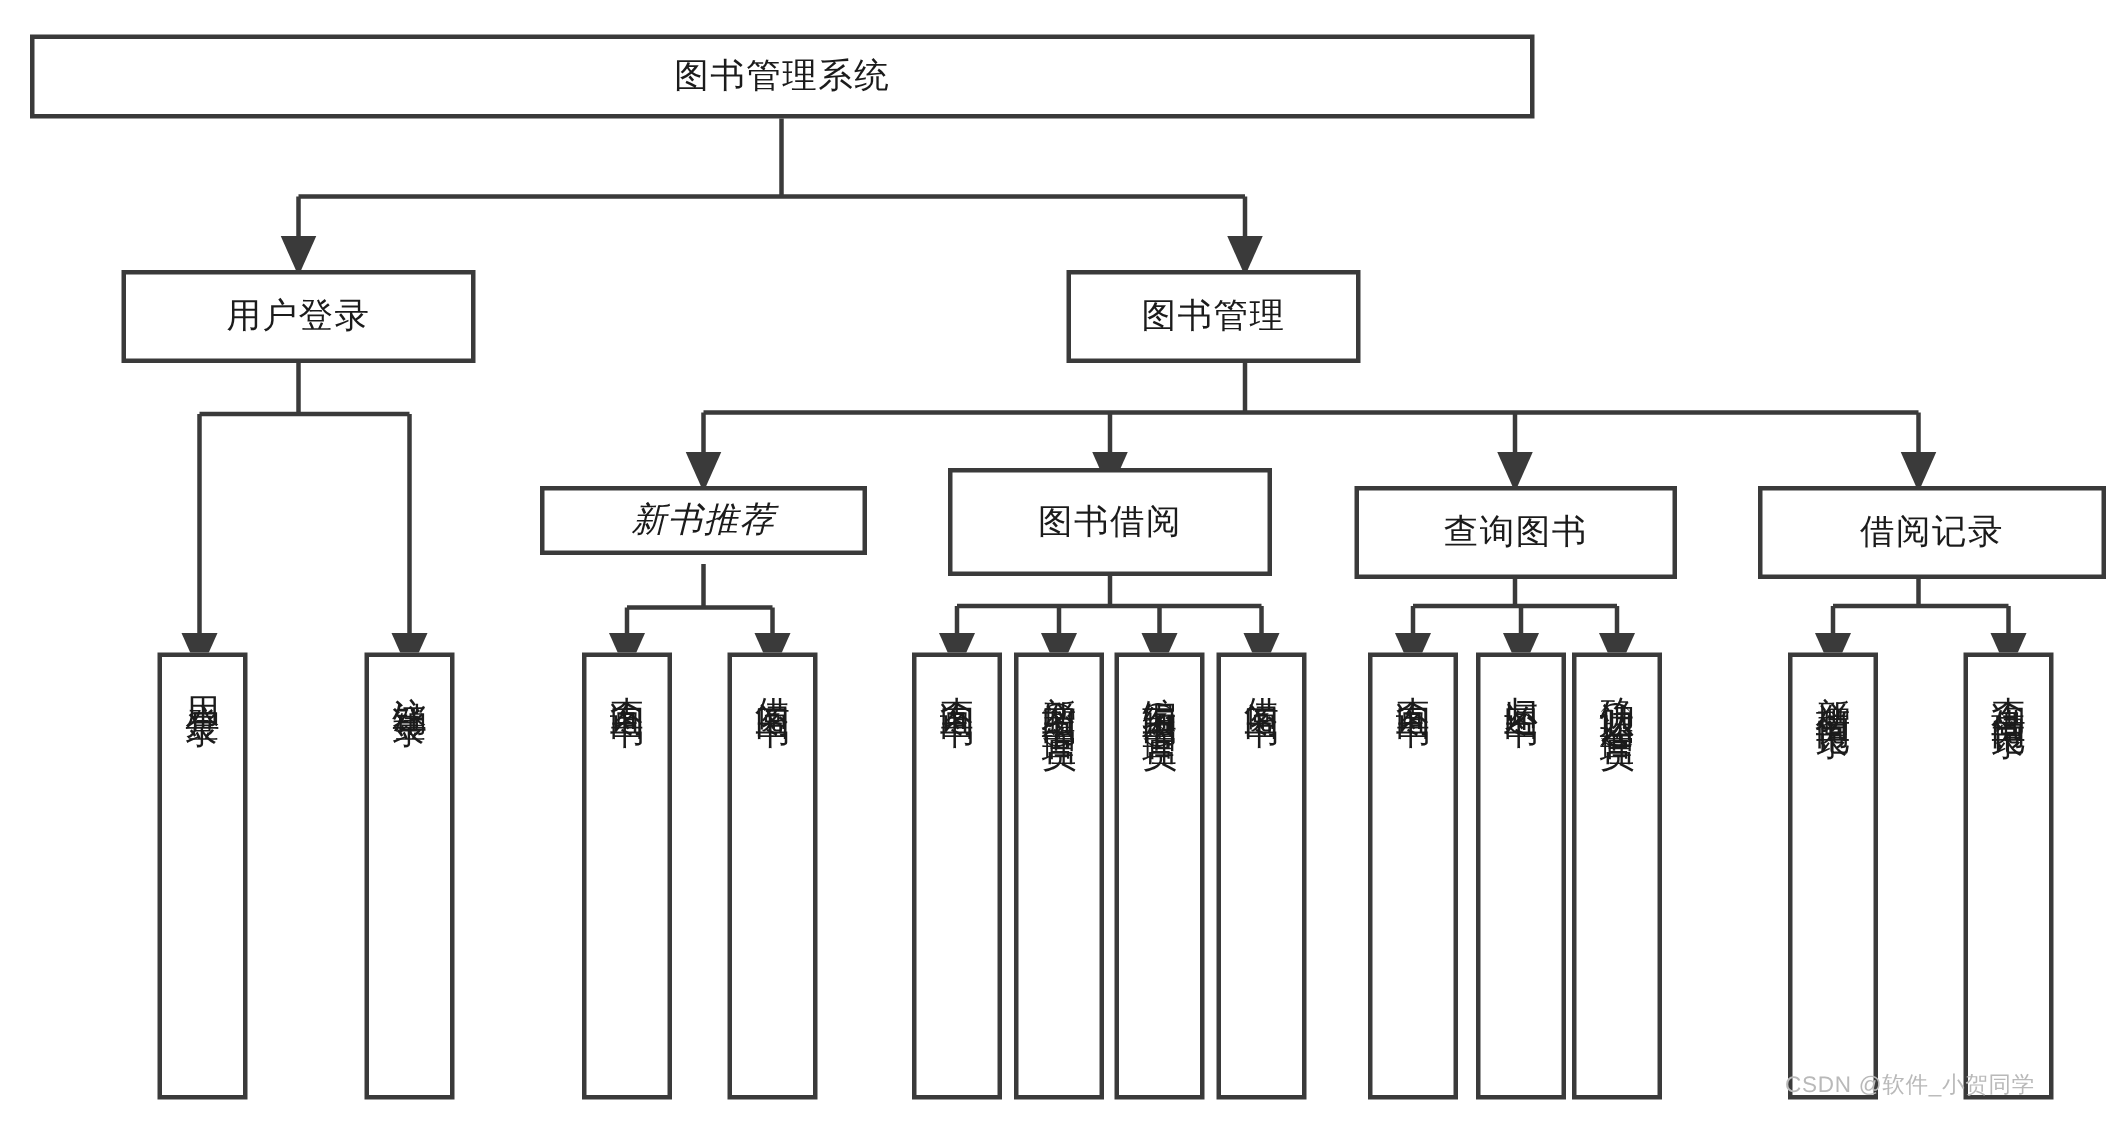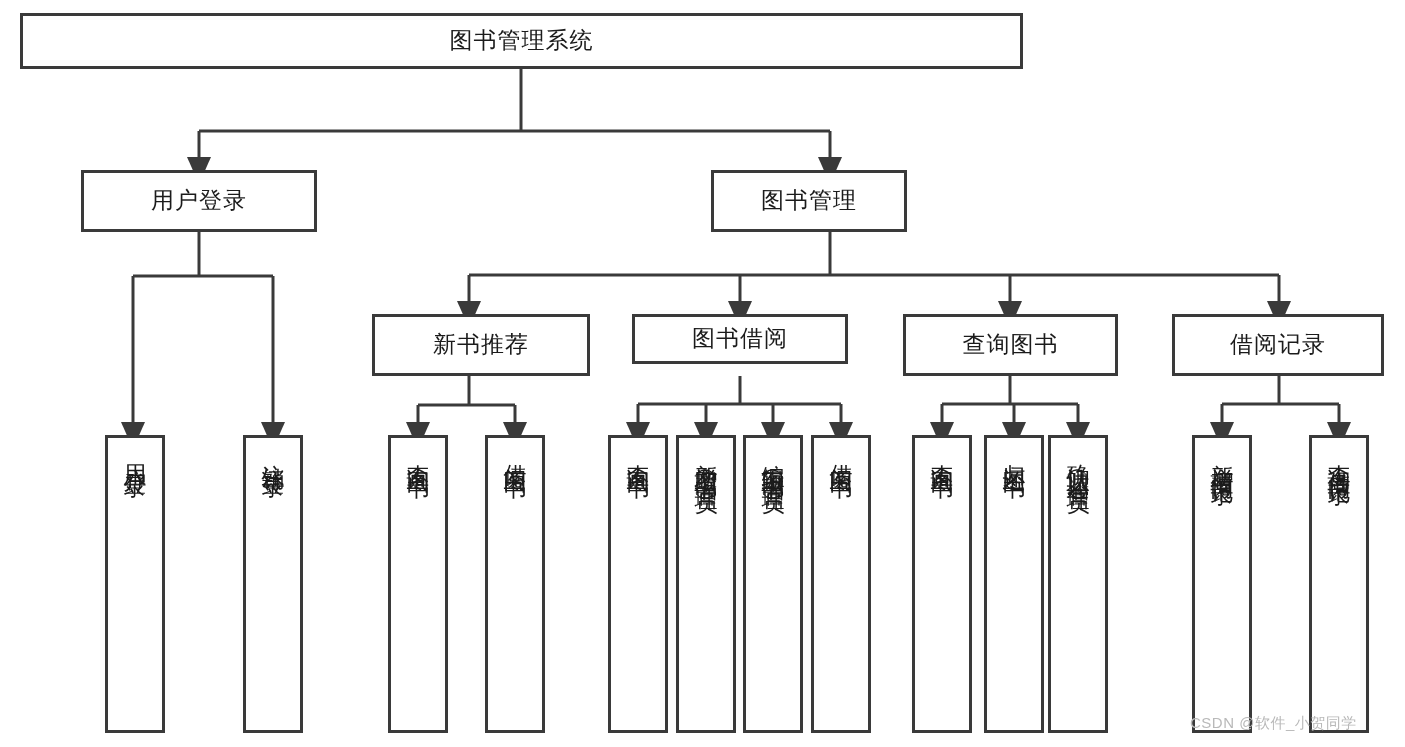--- a/index.html
+++ b/index.html
@@ -32,20 +32,21 @@
     border: 3px solid #3a3a3a;
     display: flex;
     align-items: center;
     justify-content: center;
     color: #1b1b1b;
   }
   .node.horiz {
     font-size: 23px;
     letter-spacing: 1px;
     line-height: 1.1;
+    margin-top: 10px;
   }
   .node.vert {
     align-items: flex-start;
     justify-content: center;
     padding-top: 8px;
     font-size: 23px;
   }
   .node.vert .vlabel {
     writing-mode: vertical-rl;
     text-orientation: upright;
@@ -125,30 +126,30 @@
     <span>图书管理系统</span>
   </div>
 
   <div class="node horiz" style="left:81px; top:170px; width:236px; height:62px;">
     <span>用户登录</span>
   </div>
   <div class="node horiz" style="left:711px; top:170px; width:196px; height:62px;">
     <span>图书管理</span>
   </div>
 
-  <div class="node horiz" style="left:372px; top:314px; width:218px; height:62px;">
+  <div class="node horiz" style="left:360px; top:314px; width:218px; height:46px;font-style:italic;">
     <span>新书推荐</span>
   </div>
-  <div class="node horiz" style="left:632px; top:314px; width:216px; height:50px;">
+  <div class="node horiz" style="left:632px; top:302px; width:216px; height:72px;">
     <span>图书借阅</span>
   </div>
   <div class="node horiz" style="left:903px; top:314px; width:215px; height:62px;">
     <span>查询图书</span>
   </div>
-  <div class="node horiz" style="left:1172px; top:314px; width:212px; height:62px;justify-content:center;">
+  <div class="node horiz" style="left:1172px; top:314px; width:232px; height:62px;justify-content:center;">
     <span>借阅记录</span>
   </div>
 
   <div class="node vert" style="left:105px; top:435px; width:60px; height:298px;">
     <span class="vlabel">用户登录</span>
   </div>
   <div class="node vert" style="left:243px; top:435px; width:60px; height:298px;">
     <span class="vlabel">注销登录</span>
   </div>
   <div class="node vert" style="left:388px; top:435px; width:60px; height:298px;">

